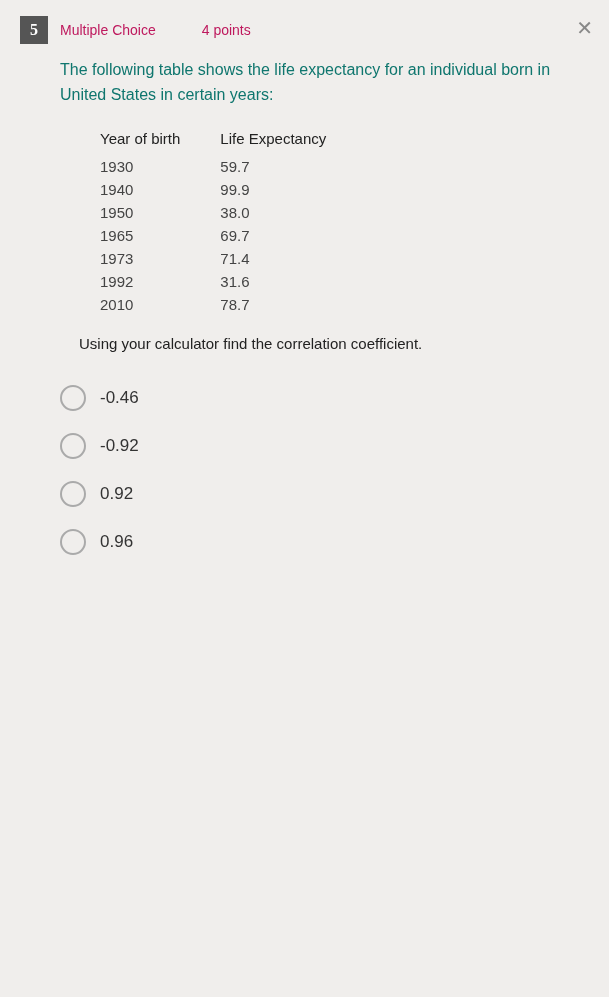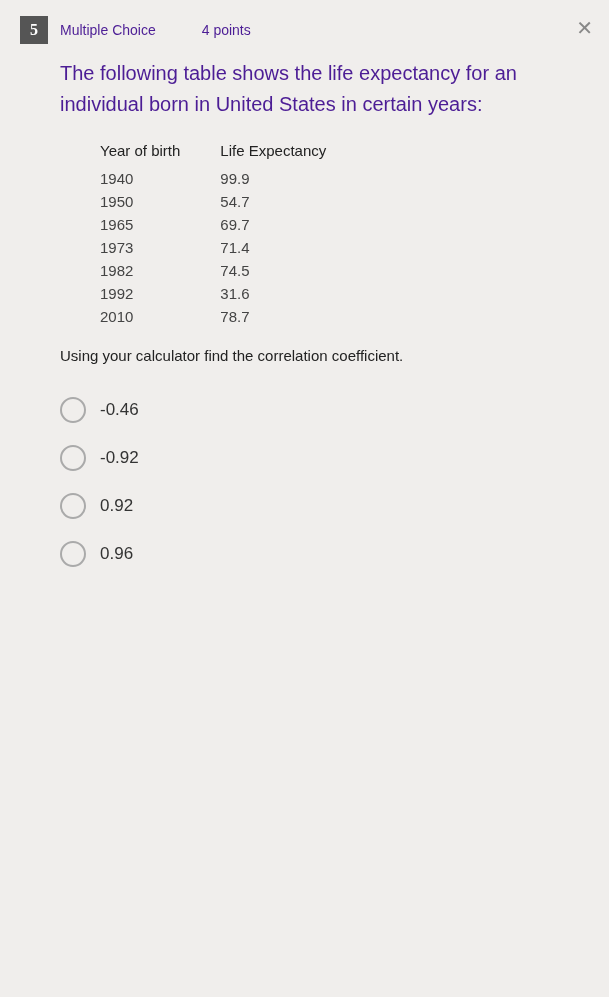--- a/index.html
+++ b/index.html
@@ -38,21 +38,21 @@
       display: flex;
       align-items: center;
       justify-content: center;
       flex-shrink: 0;
     }
 
     .question-meta {
       display: flex;
       align-items: baseline;
       gap: 10px;
-      color: #4c1d95;
+      color: #be185d;
       font-size: 14px;
       font-family: Arial, sans-serif;
     }
 
     .question-meta .type {
       font-weight: normal;
     }
 
     .question-meta .points {
       font-weight: normal;
@@ -62,23 +62,23 @@
     .close-icon {
       position: absolute;
       top: 16px;
       right: 16px;
       font-size: 20px;
       color: #888;
       cursor: pointer;
     }
 
     .question-text {
-      font-size: 20px;
+      font-size: 16px;
       line-height: 1.55;
-      color: #4c1d95;
+      color: #0f766e;
       margin-left: 40px;
       margin-bottom: 18px;
       font-family: Arial, sans-serif;
     }
 
     .data-table {
       margin-left: 80px;
       margin-bottom: 16px;
       border-collapse: collapse;
     }
@@ -97,21 +97,21 @@
       font-size: 15px;
       color: #444;
       font-family: Arial, sans-serif;
       text-align: left;
     }
 
     .follow-up-text {
       font-size: 15px;
       line-height: 1.55;
       color: #222;
-      margin-left: 40px;
+      margin-left: 59px;
       margin-bottom: 30px;
       font-family: Arial, sans-serif;
     }
 
     .options-container {
       margin-left: 40px;
       display: flex;
       flex-direction: column;
       gap: 22px;
     }
@@ -156,41 +156,41 @@
   <div class="question-text">The following table shows the life expectancy for an individual born in United States in certain years:</div>
 
   <table class="data-table">
     <thead>
       <tr>
         <th>Year of birth</th>
         <th>Life Expectancy</th>
       </tr>
     </thead>
     <tbody id="table-body">
+    <tr>
+          <td>1930</td>
+          <td>59.7</td>
+        </tr>
         <tr>
           <td>1940</td>
           <td>99.9</td>
         </tr>
         <tr>
           <td>1950</td>
-          <td>54.7</td>
+          <td>38.0</td>
         </tr>
         <tr>
           <td>1965</td>
           <td>69.7</td>
         </tr>
         <tr>
           <td>1973</td>
           <td>71.4</td>
         </tr>
         <tr>
-          <td>1982</td>
-          <td>74.5</td>
-        </tr>
-        <tr>
           <td>1992</td>
           <td>31.6</td>
         </tr>
         <tr>
           <td>2010</td>
           <td>78.7</td>
         </tr>
       </tbody>
   </table>
 

